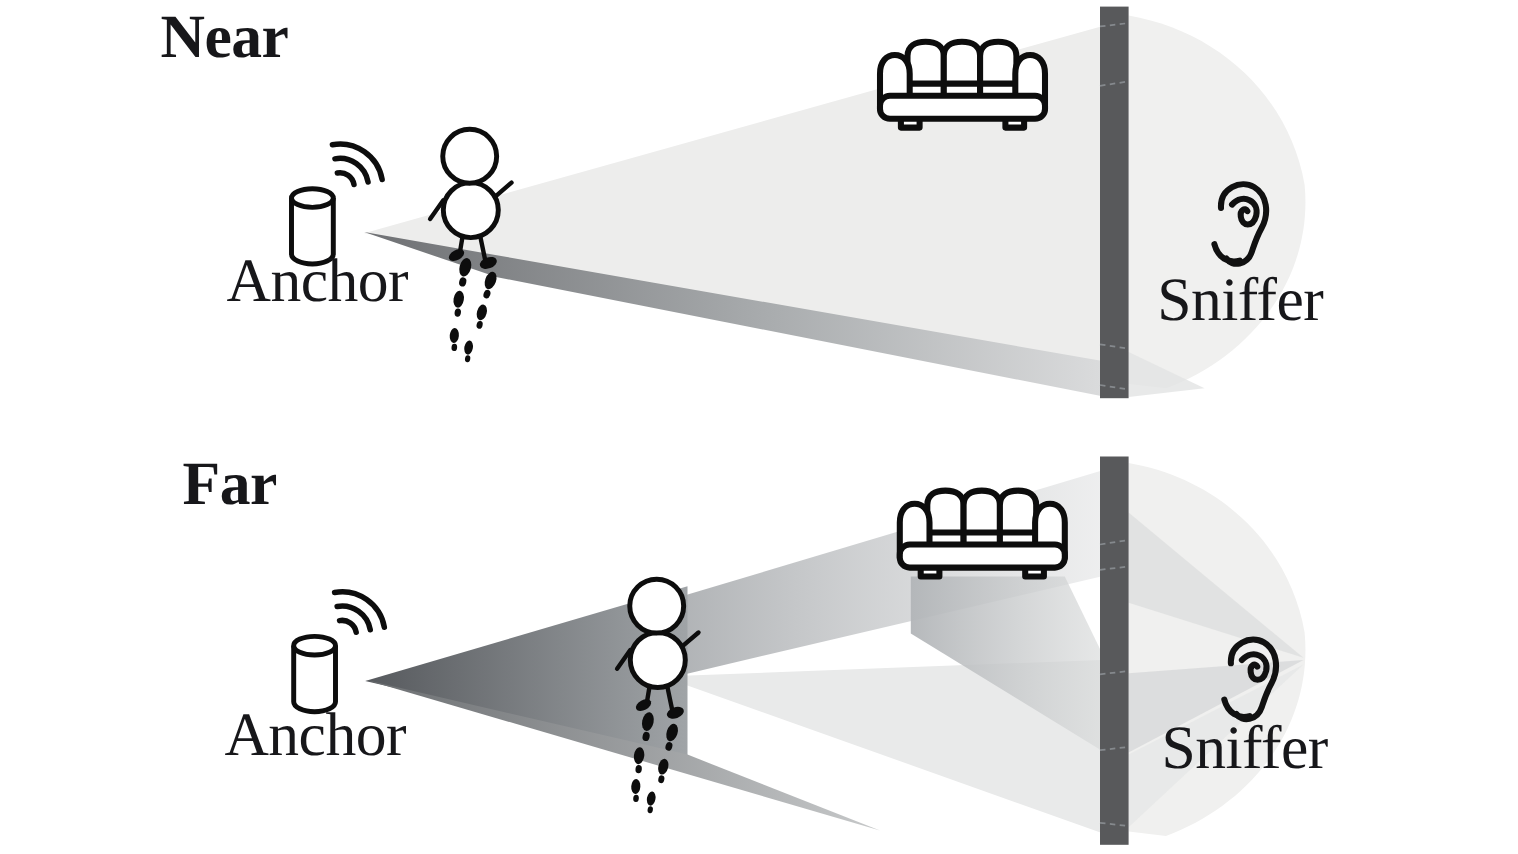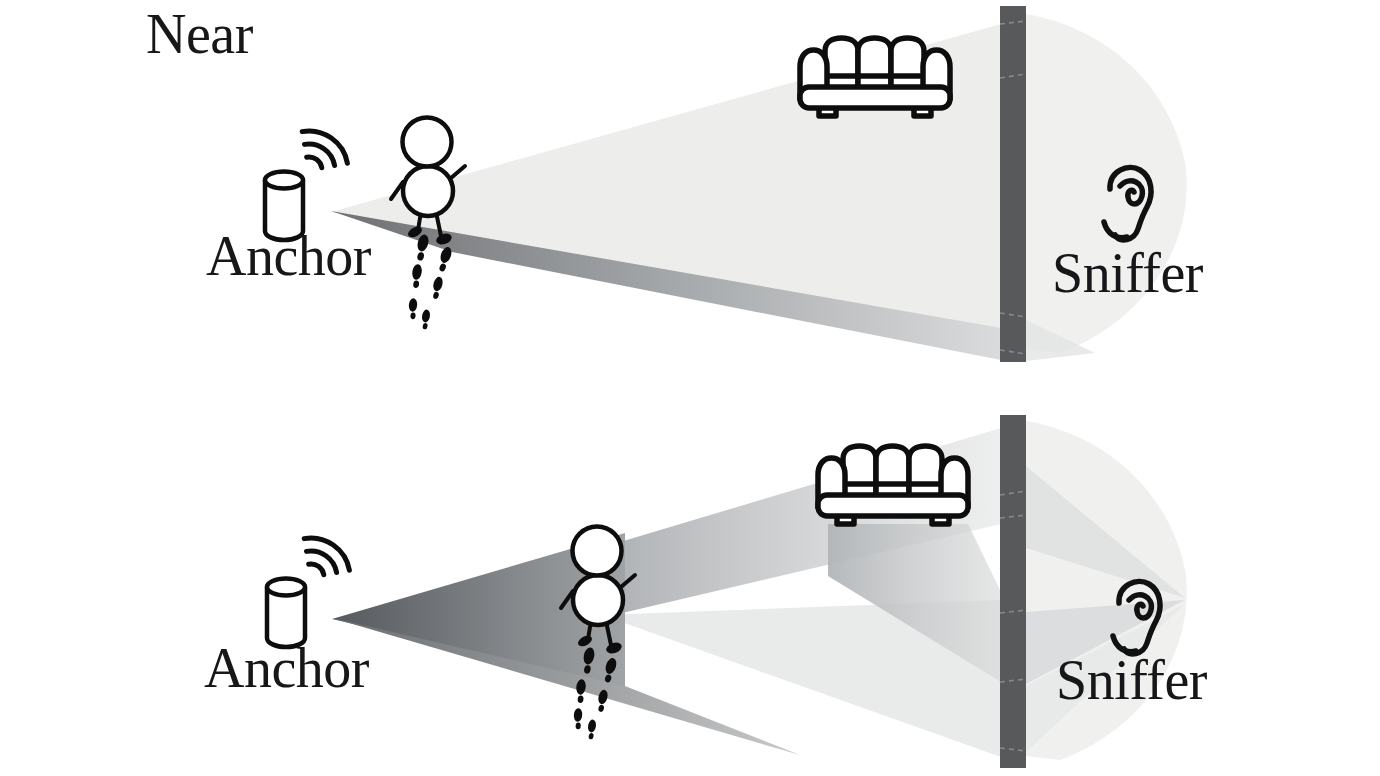--- a/index.html
+++ b/index.html
@@ -12,21 +12,21 @@
   }
   .figure svg{position:absolute;left:0;top:0;}
   .label{
     position:absolute;
     color:#17171a;
     font-size:56px;
     line-height:1;
     white-space:nowrap;
     letter-spacing:-0.5px;
   }
-  .label.title{font-weight:400;}
+  .label.title{font-weight:700;}
 </style>
 </head>
 <body>
 
 <div class="figure">
 
 <svg width="1380" height="776" viewBox="0 0 1380 776">
   <defs>
 
     <linearGradient id="gNearBand" gradientUnits="userSpaceOnUse" x1="331" y1="0" x2="1001" y2="0">
@@ -155,16 +155,17 @@
       <use href="#footprint" transform="translate(592,726) rotate(10) scale(0.75)"></use>
     </g>
     <use href="#ear" x="1110" y="576"></use>
   </g>
 </svg>
 
 <div class="label title" style="left:146px;top:6px">Near</div>
 <div class="label" style="left:206px;top:228px">Anchor</div>
 <div class="label" style="left:1052px;top:245px">Sniffer</div>
 
+<div class="label title" style="left:166px;top:412px">Far</div>
 <div class="label" style="left:204px;top:640px">Anchor</div>
 <div class="label" style="left:1056px;top:652px">Sniffer</div>
 
 </div>
 
 </body></html>

